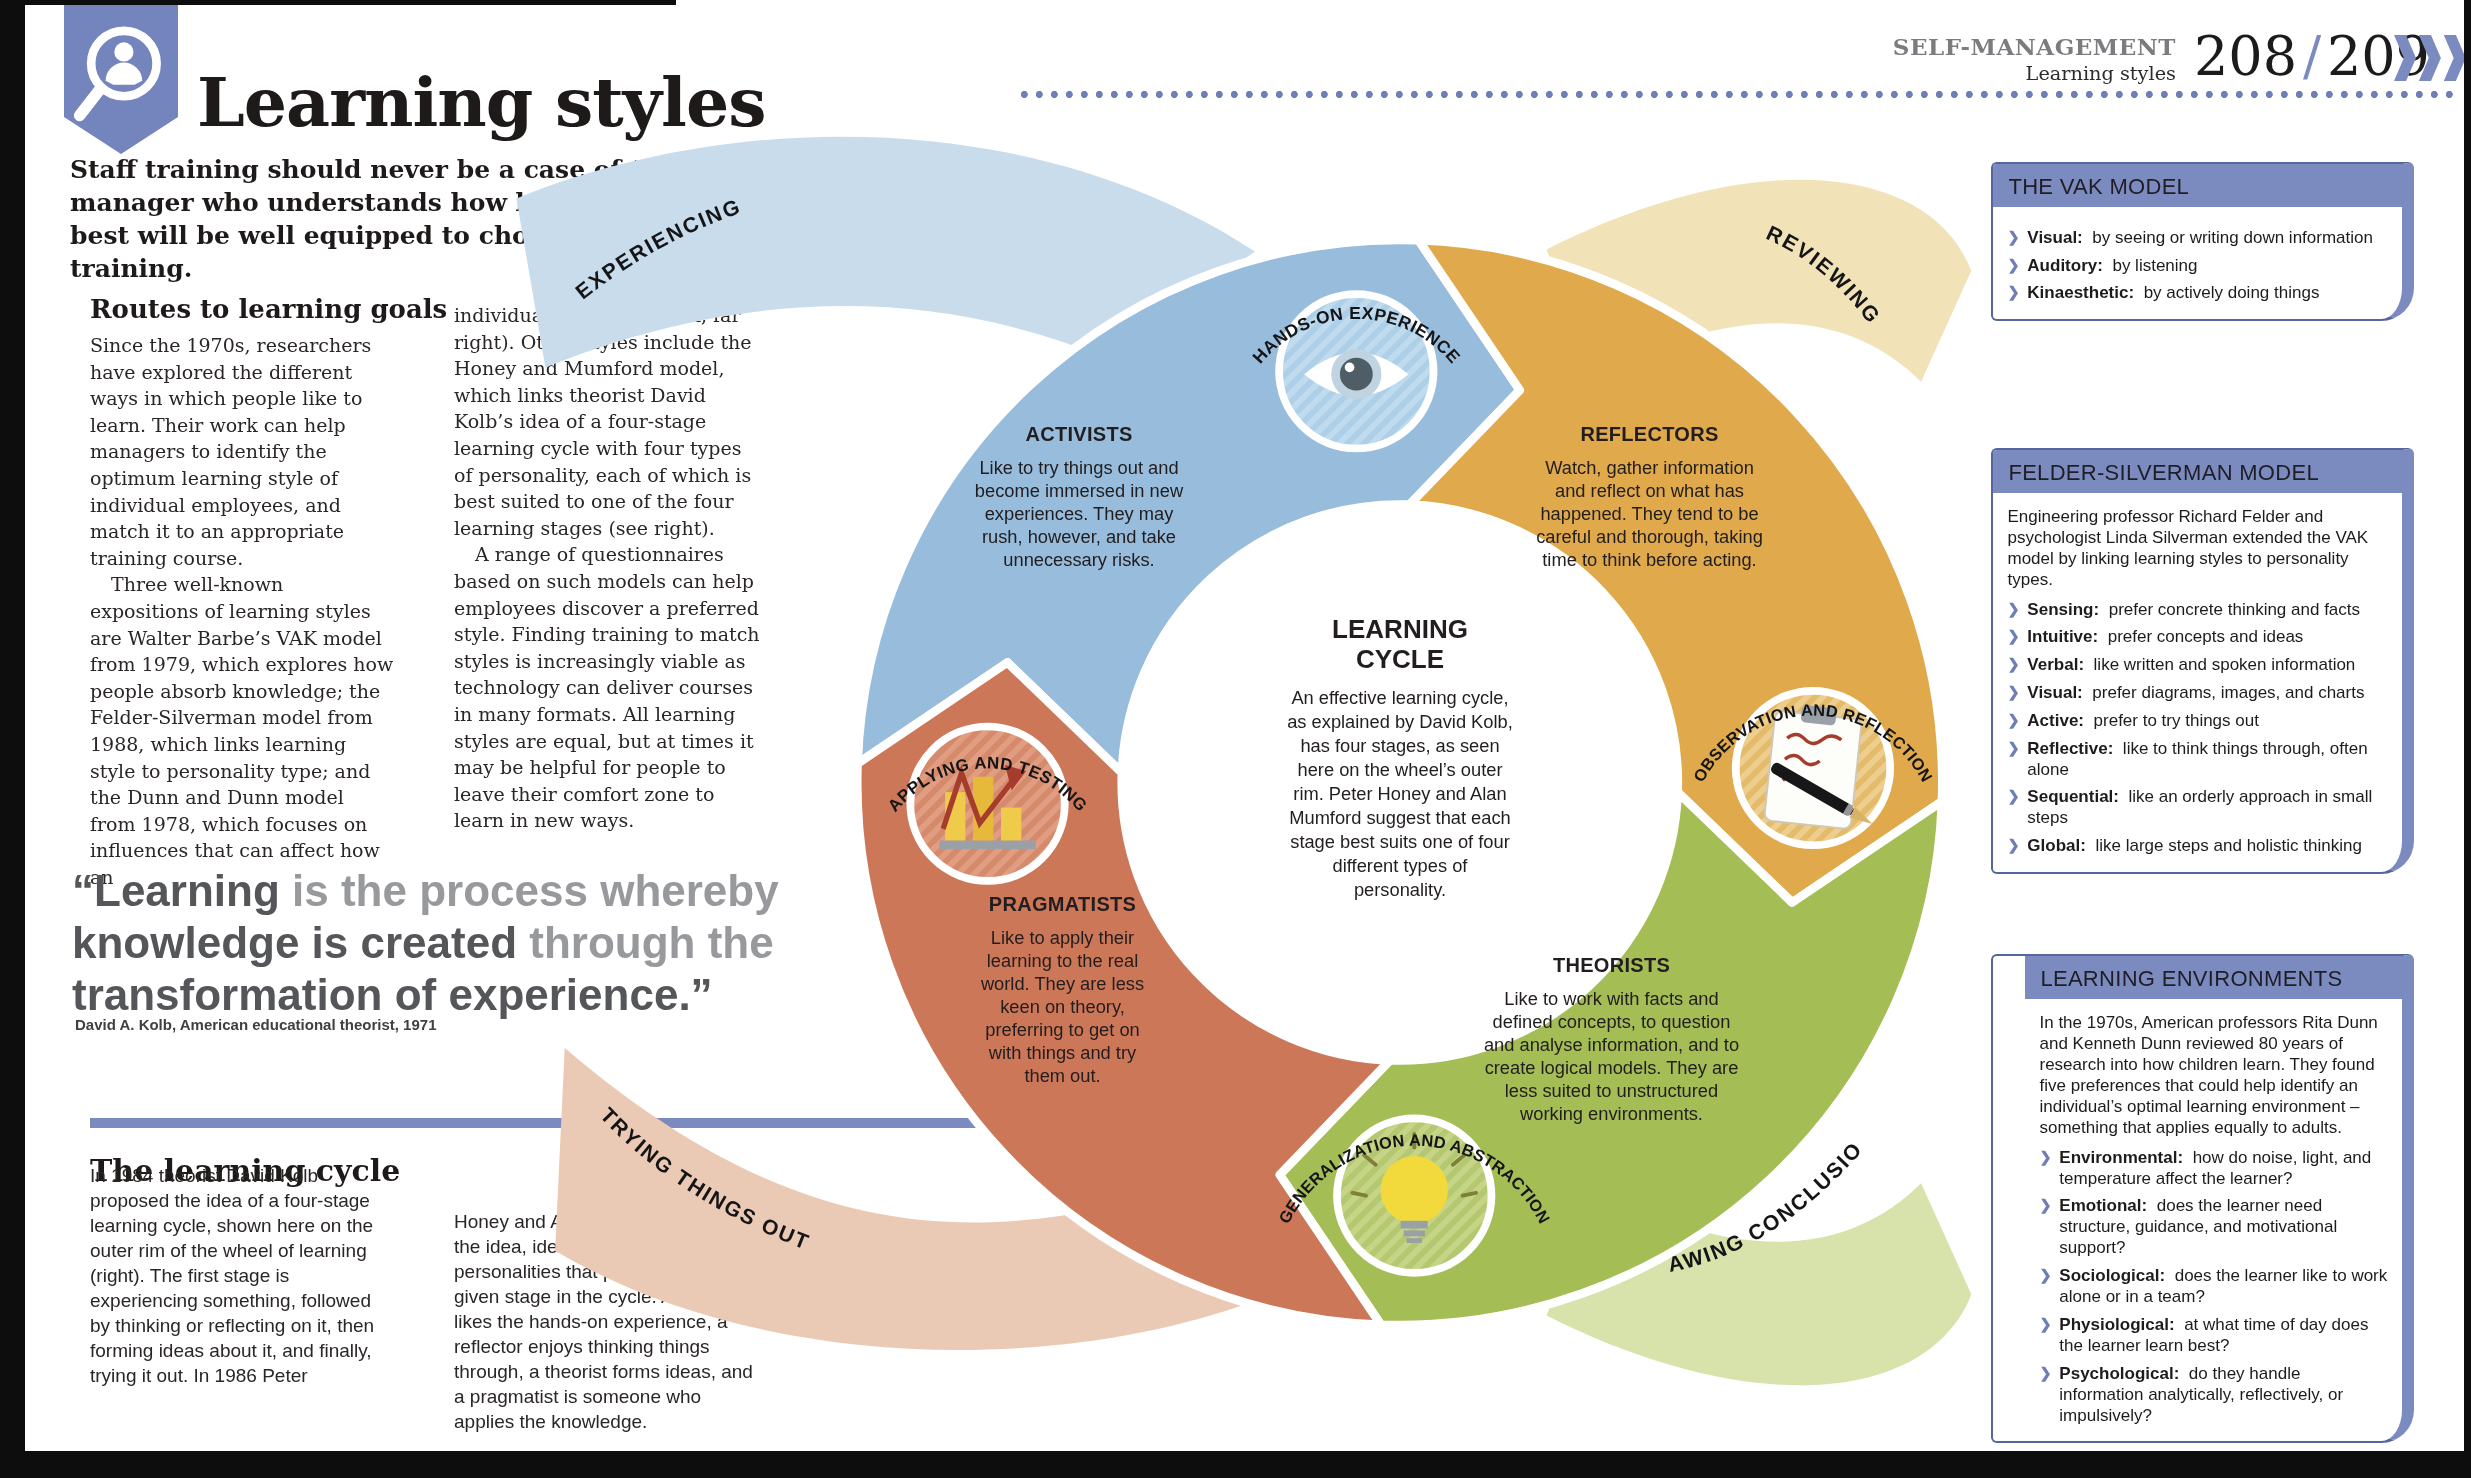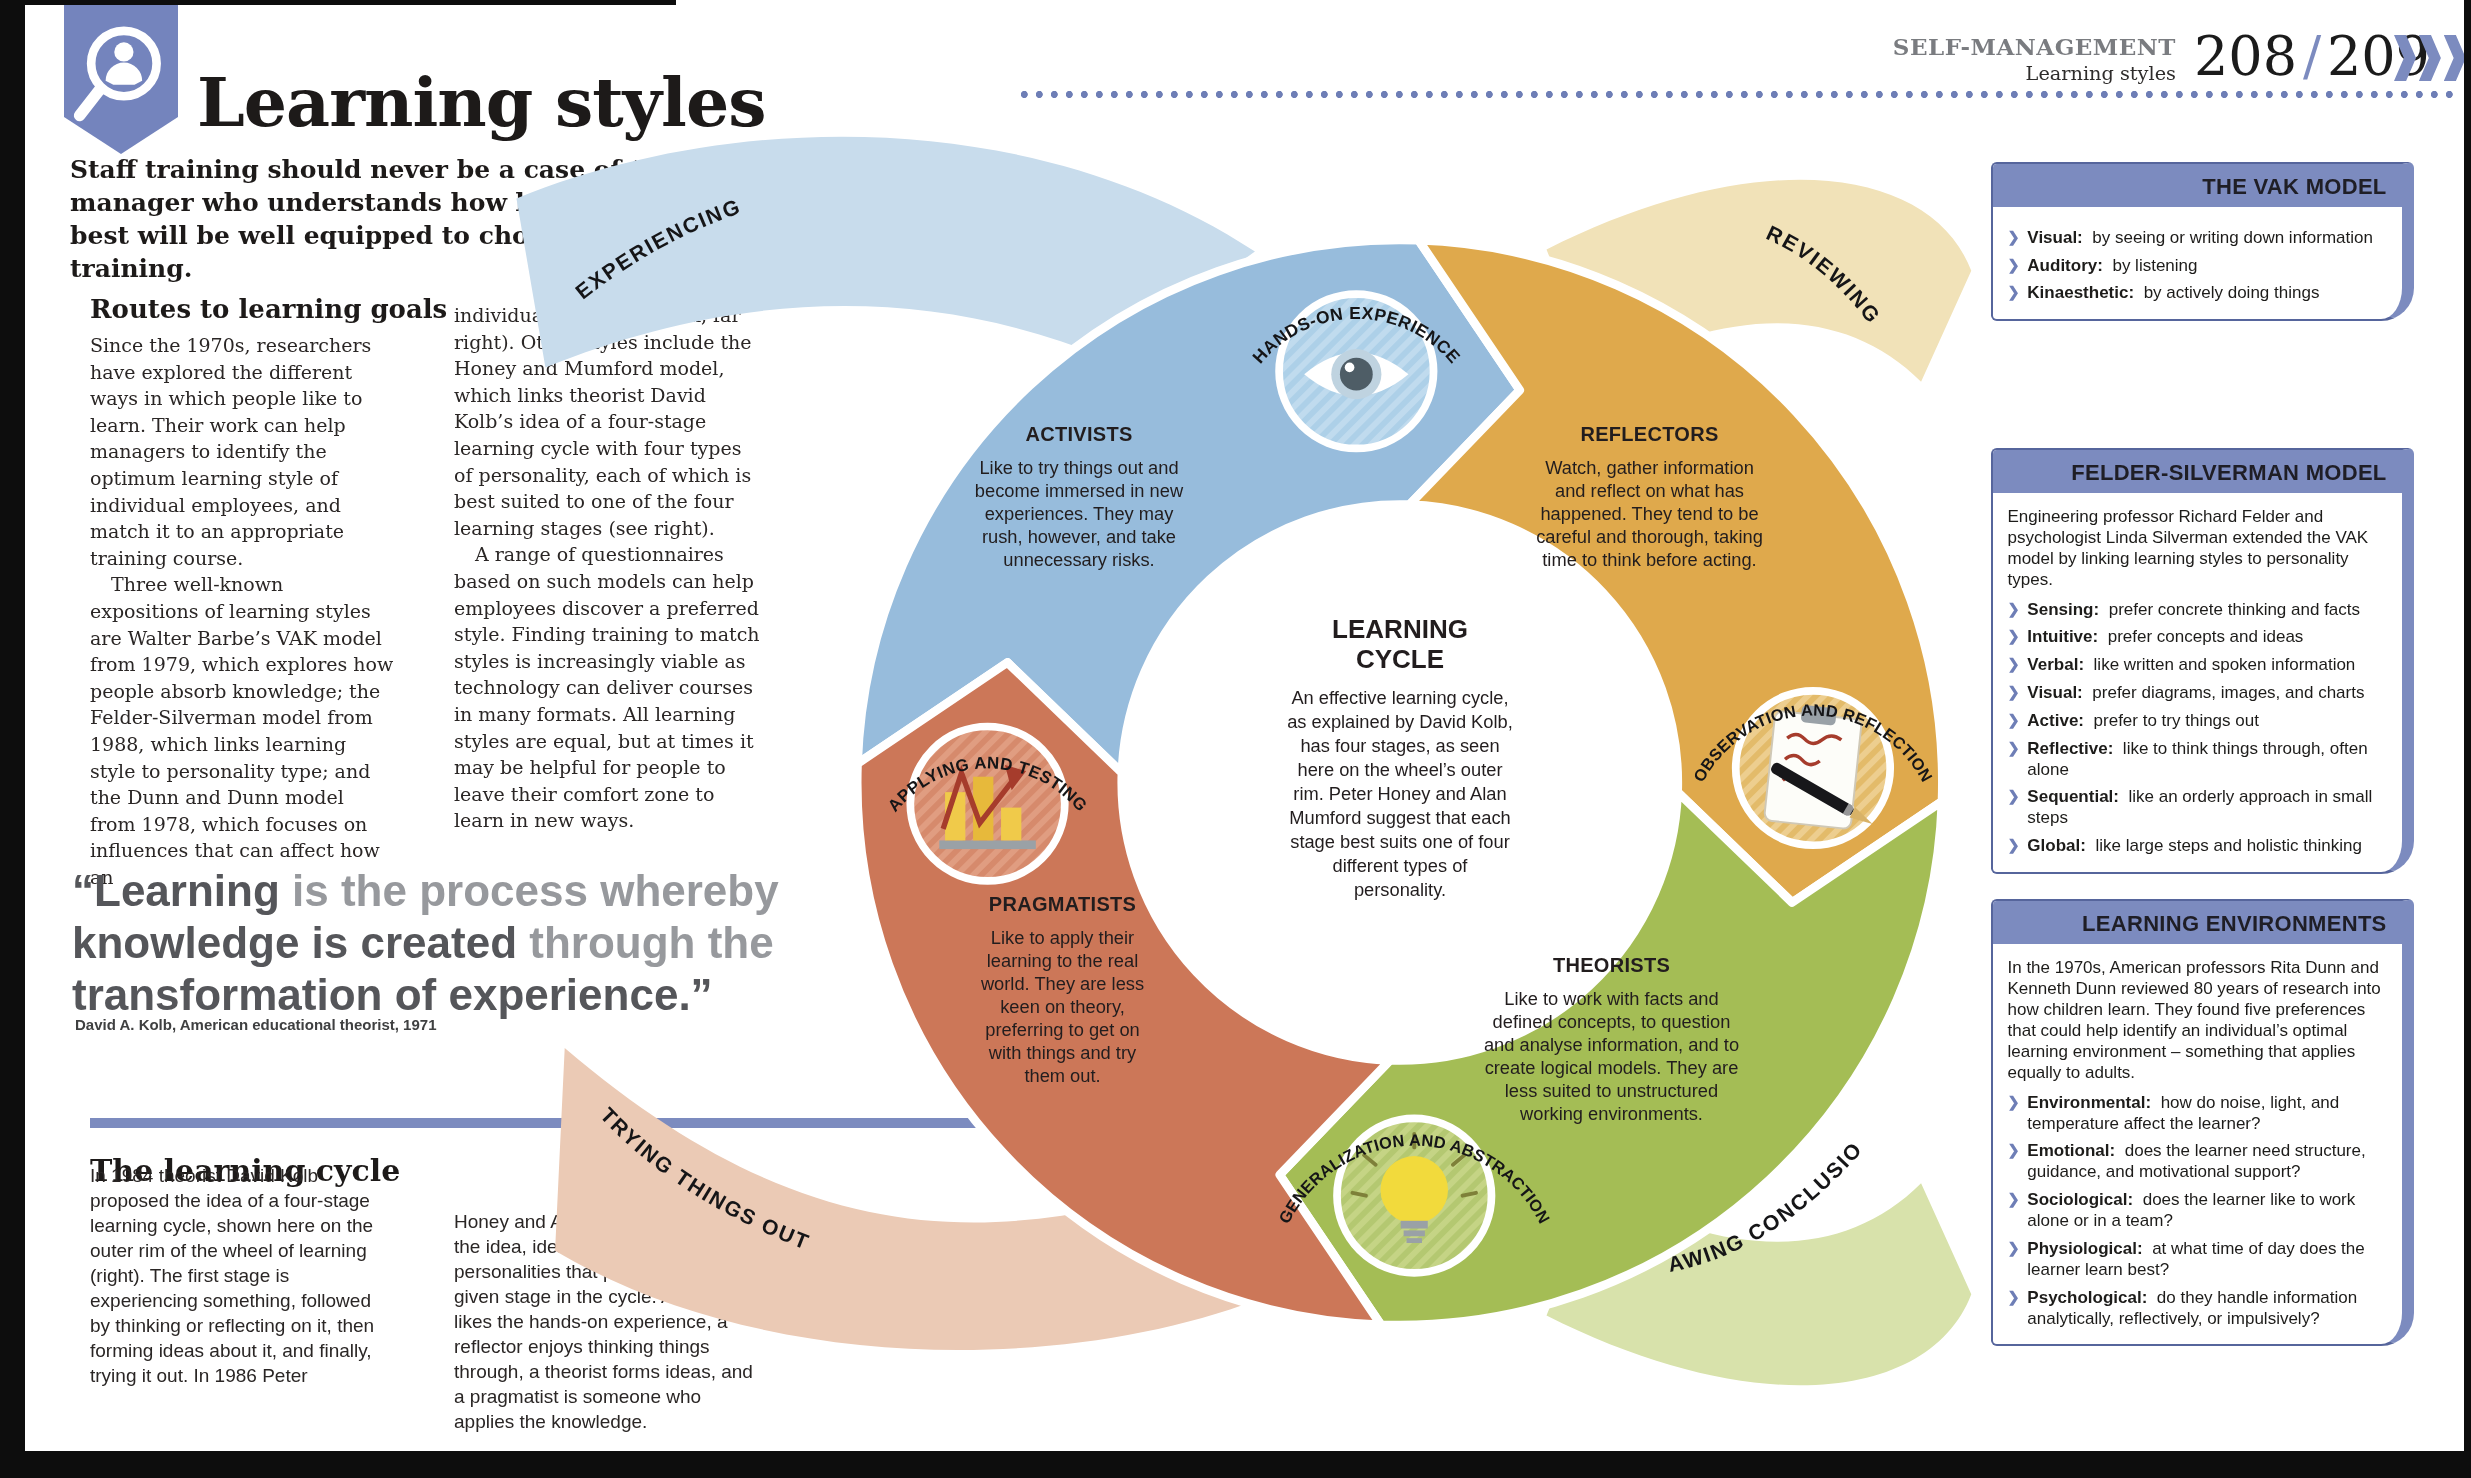--- a/index.html
+++ b/index.html
@@ -44,21 +44,21 @@
   .quad{ text-align:center;}
   .quad h3{margin:0 0 9.7px;font-size:20px;font-weight:bold;color:#221d1e;letter-spacing:0.3px;}
   .quad p{margin:0;font-size:18.3px;line-height:23px;color:#221d1e;}
   .centerblock{text-align:center;}
   .centerblock h3{margin:0 0 11.6px;font-size:26px;line-height:30px;font-weight:bold;color:#221d1e;width:164px;margin-left:auto;margin-right:auto;}
   .centerblock p{margin:0 auto;width:230px;font-size:18.3px;line-height:24px;color:#221d1e;}
   
   .sbox{left:1991px;width:423px;background:#fff;border:2.9px solid #56659c;
         border-right-width:12.6px;border-right-color:#7c8bbf;
         border-radius:5.8px 5.8px 33px 5.8px;overflow:hidden;box-sizing:border-box;}
-  .sbox-h{background:#7c8bbf;padding:9.7px 15.4px 7.7px;font-size:22px;font-weight:bold;color:#1f1e26;letter-spacing:0.3px;text-align:right;}
+  .sbox-h{background:#7c8bbf;padding:9.7px 15.4px 7.7px;font-size:22px;font-weight:normal;color:#1f1e26;letter-spacing:0.3px;}
   .sbox-b{padding:12.6px 14.5px 15.4px;font-size:17px;line-height:21px;color:#1d1c1a;}
   .sbox-intro{margin:0 0 8.7px;}
   .bullet{display:flex;margin-top:6.8px;}
   .bullet .mk{color:#6e7eb6;font-weight:bold;margin-right:7.7px;font-size:14.5px;line-height:21px;}
   .bullet b{margin-right:4.8px;}
   svg text{font-family:"Liberation Sans",sans-serif;}
 </style>
 </head>
 <body>
 
@@ -306,21 +306,21 @@
           <span class="mk">❯</span>
           <div><b>Sequential:</b> <span>like an orderly approach in small steps</span></div>
         </div>
       <div class="bullet">
           <span class="mk">❯</span>
           <div><b>Global:</b> <span>like large steps and holistic thinking</span></div>
         </div>
     </div>
   </div>
 
-  <div class="abs sbox" style="top:899px;">
+  <div class="abs sbox" style="top:954px;padding-left:32px;">
     <div class="sbox-h">LEARNING ENVIRONMENTS</div>
     <div class="sbox-b">
       <p class="sbox-intro">In the 1970s, American professors Rita Dunn and Kenneth Dunn reviewed 80 years of research into how children learn. They found five preferences that could help identify an individual’s optimal learning environment – something that applies equally to adults.</p>
       <div class="bullet">
           <span class="mk">❯</span>
           <div><b>Environmental:</b> <span>how do noise, light, and temperature affect the learner?</span></div>
         </div>
       <div class="bullet">
           <span class="mk">❯</span>
           <div><b>Emotional:</b> <span>does the learner need structure, guidance, and motivational support?</span></div>

